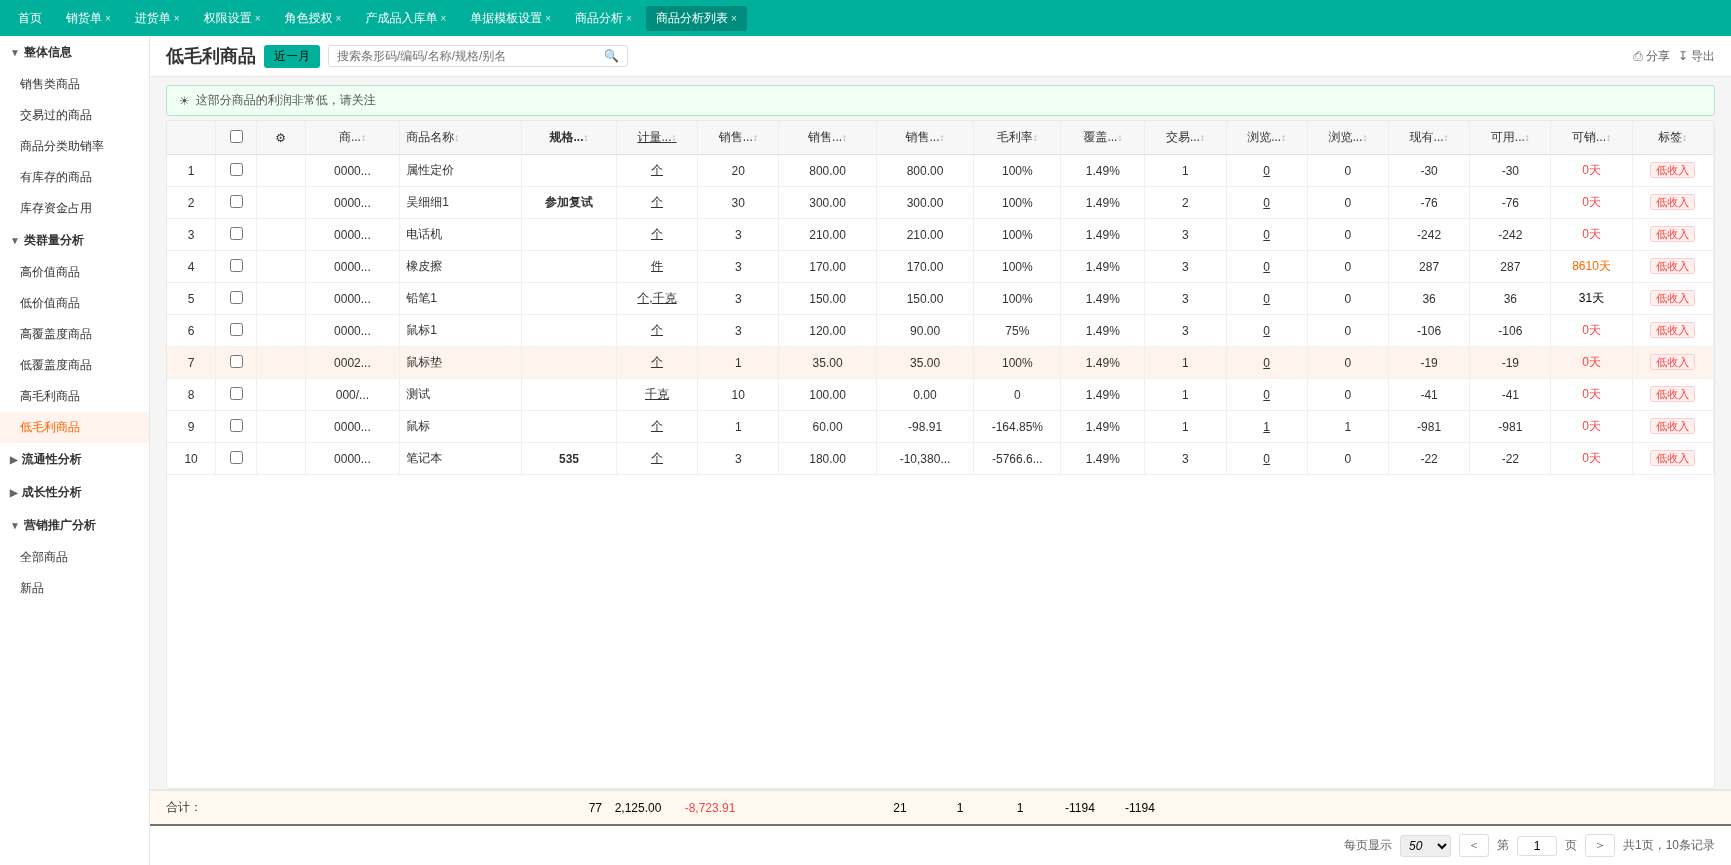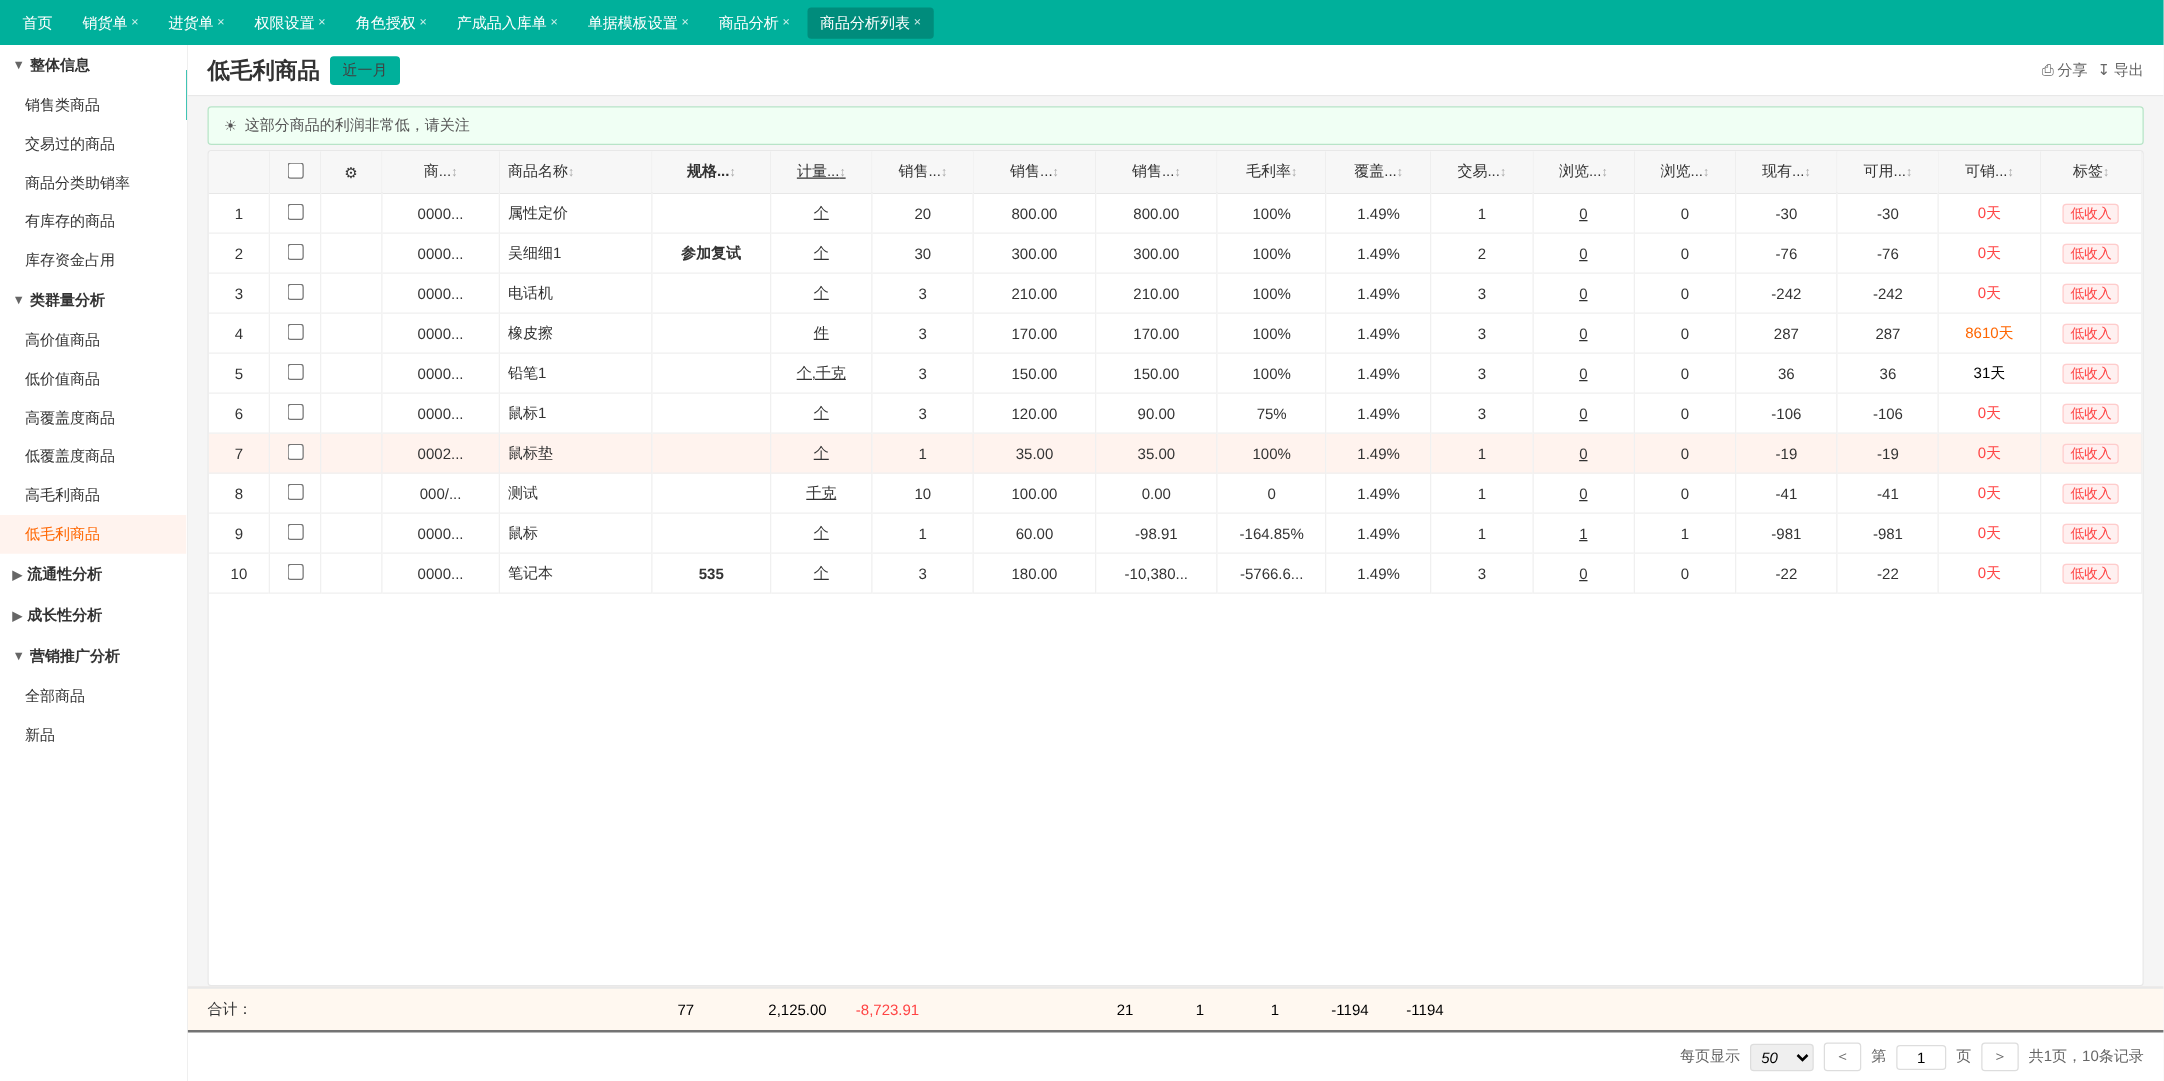--- a/index.html
+++ b/index.html
@@ -78,21 +78,21 @@
       border-bottom: 1px solid #e8e8e8;
       gap: 8px;
     }
     .page-title {
       font-size: 18px;
       font-weight: bold;
       color: #333;
     }
     .filter-btn {
       background: #00b09b;
-      color: #404040;
+      color: #000000;
       border: none;
       border-radius: 3px;
       padding: 3px 10px;
       cursor: pointer;
       font-size: 12px;
     }
     .search-box {
       display: flex;
       align-items: center;
       border: 1px solid #ddd;
@@ -371,20 +371,24 @@
     <div class="sidebar-item">
       <span>新品</span>
     </div>
   </div>
 
   <div class="content">
 
     <div class="content-header">
       <span class="page-title">低毛利商品</span>
       <button class="filter-btn">近一月</button>
+      <div class="search-box">
+        <input type="text" placeholder="搜索条形码/编码/名称/规格/别名" style="">
+        <span style="color:#aaa;cursor:pointer;">🔍</span>
+      </div>
       <div class="header-actions">
         <button class="action-btn">
           <span>⎙</span>
           <span>分享</span>
         </button>
         <button class="action-btn">
           <span>↧</span>
           <span>导出</span>
         </button>
       </div>
@@ -666,21 +670,21 @@
       <td class="col-tag"><span class="tag-low-income">低收入</span></td>
     </tr>
           </tbody>
       </table>
     </div>
 
     <div class="footer-total">
       <span class="total-label">合计：</span>
       <div style="flex:1;display:flex;gap:0;align-items:center;">
         <span style="width:216px;"></span>
-        <span style="width:60px;text-align:left;">77</span>
+        <span style="width:60px;text-align:right;">77</span>
         <span style="width:72px;text-align:center;">2,125.00</span>
         <span style="width:72px;text-align:center;color:#ff4444;">-8,723.91</span>
         <span style="width:62px;"></span>
         <span style="width:62px;"></span>
         <span style="width:60px;text-align:center;">21</span>
         <span style="width:60px;text-align:center;">1</span>
         <span style="width:60px;text-align:center;">1</span>
         <span style="width:60px;text-align:center;">-1194</span>
         <span style="width:60px;text-align:center;">-1194</span>
       </div>

